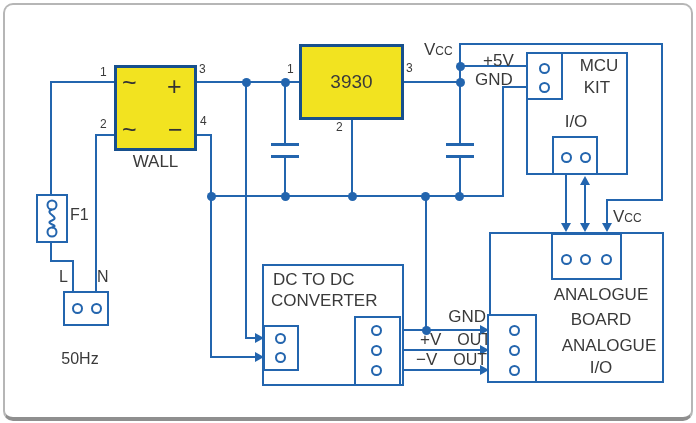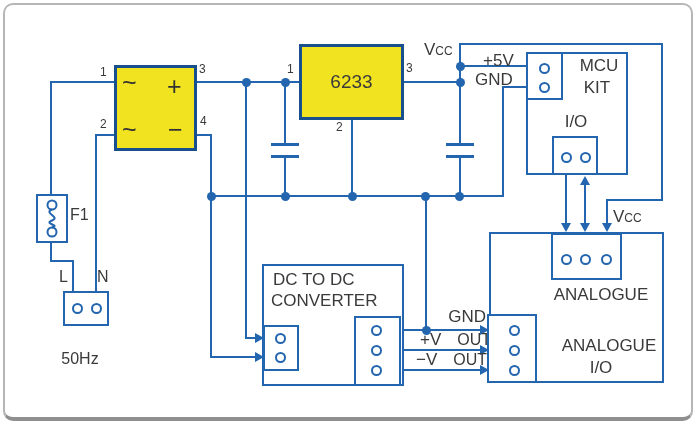--- a/index.html
+++ b/index.html
@@ -125,24 +125,25 @@
 
   <div class="comp" style="left:114px;top:65px;width:83px;height:86px;"></div>
   <span class="sym" style="left:122px;top:70px;">~</span>
   <span class="sym" style="left:167px;top:74px;">+</span>
   <span class="sym" style="left:122px;top:117px;">~</span>
   <span class="sym" style="left:168px;top:117px;">−</span>
   <div class="pn" style="left:100px;top:66px;">1</div>
   <div class="pn" style="left:100px;top:118px;">2</div>
   <div class="pn" style="left:199px;top:63px;">3</div>
   <div class="pn" style="left:200px;top:115px;">4</div>
+  <div class="lbl ctr" style="left:113px;top:152px;width:85px;">WALL</div>
 
   <div class="comp" style="left:299px;top:44px;width:105px;height:76px;
        display:flex;align-items:center;justify-content:center;font-size:19px;">
-    <span>6233</span>
+    <span>3930</span>
   </div>
   <div class="pn" style="left:287px;top:63px;">1</div>
   <div class="pn" style="left:406px;top:62px;">3</div>
   <div class="pn" style="left:336px;top:121px;">2</div>
 
   <div class="lbl" style="left:424px;top:40px;">
     <span>V</span><span class="subcap">CC</span>
   </div>
   <div class="lbl" style="left:483px;top:51px;">+5V</div>
   <div class="lbl" style="left:475px;top:70px;">GND</div>
@@ -184,15 +185,16 @@
   <div class="box" style="left:489px;top:232px;width:175px;height:151px;"></div>
   <div class="conn" style="left:551px;top:233px;width:71px;height:47px;"></div>
   <div class="pin" style="left:566px;top:259px;"></div>
   <div class="pin" style="left:585px;top:259px;"></div>
   <div class="pin" style="left:606px;top:259px;"></div>
   <div class="conn" style="left:487px;top:314px;width:50px;height:69px;"></div>
   <div class="pin" style="left:514px;top:330px;"></div>
   <div class="pin" style="left:514px;top:350px;"></div>
   <div class="pin" style="left:514px;top:370px;"></div>
   <div class="lbl ctr" style="left:537px;top:285px;width:128px;">ANALOGUE</div>
+  <div class="lbl ctr" style="left:537px;top:310px;width:128px;">BOARD</div>
   <div class="lbl ctr" style="left:545px;top:336px;width:128px;">ANALOGUE</div>
   <div class="lbl ctr" style="left:537px;top:358px;width:128px;">I/O</div>
 </div>
 
 </body></html>

